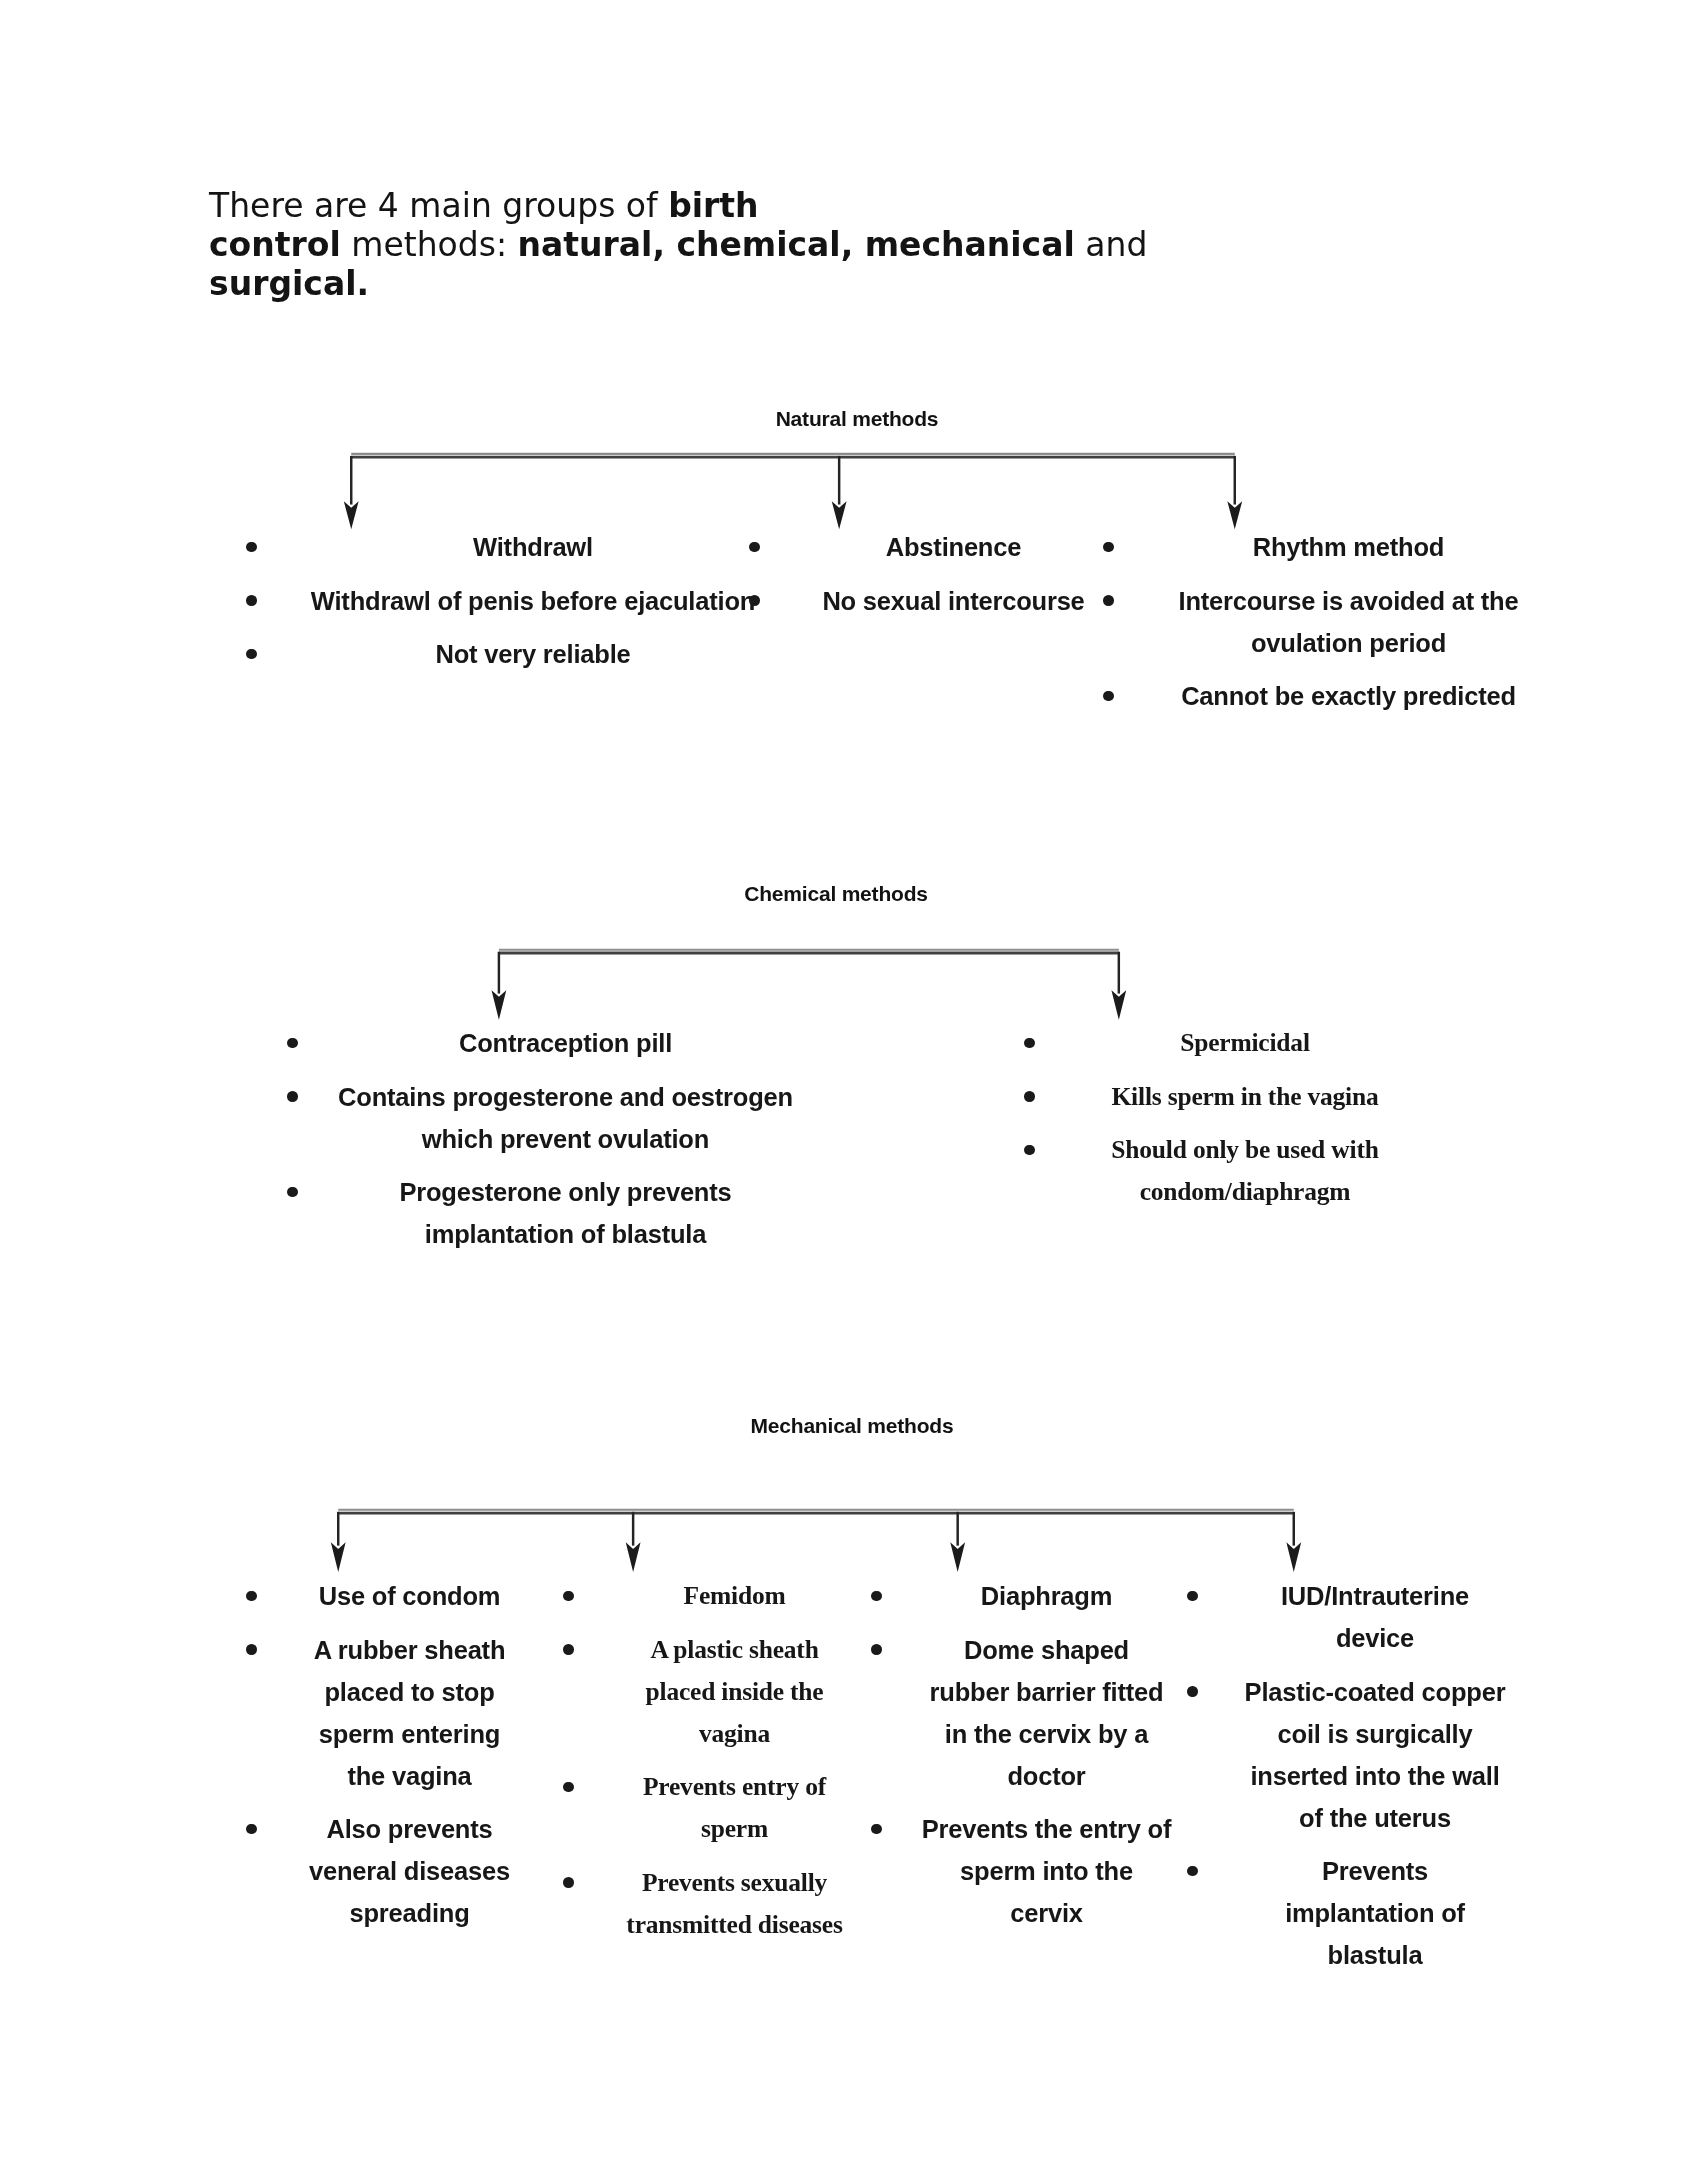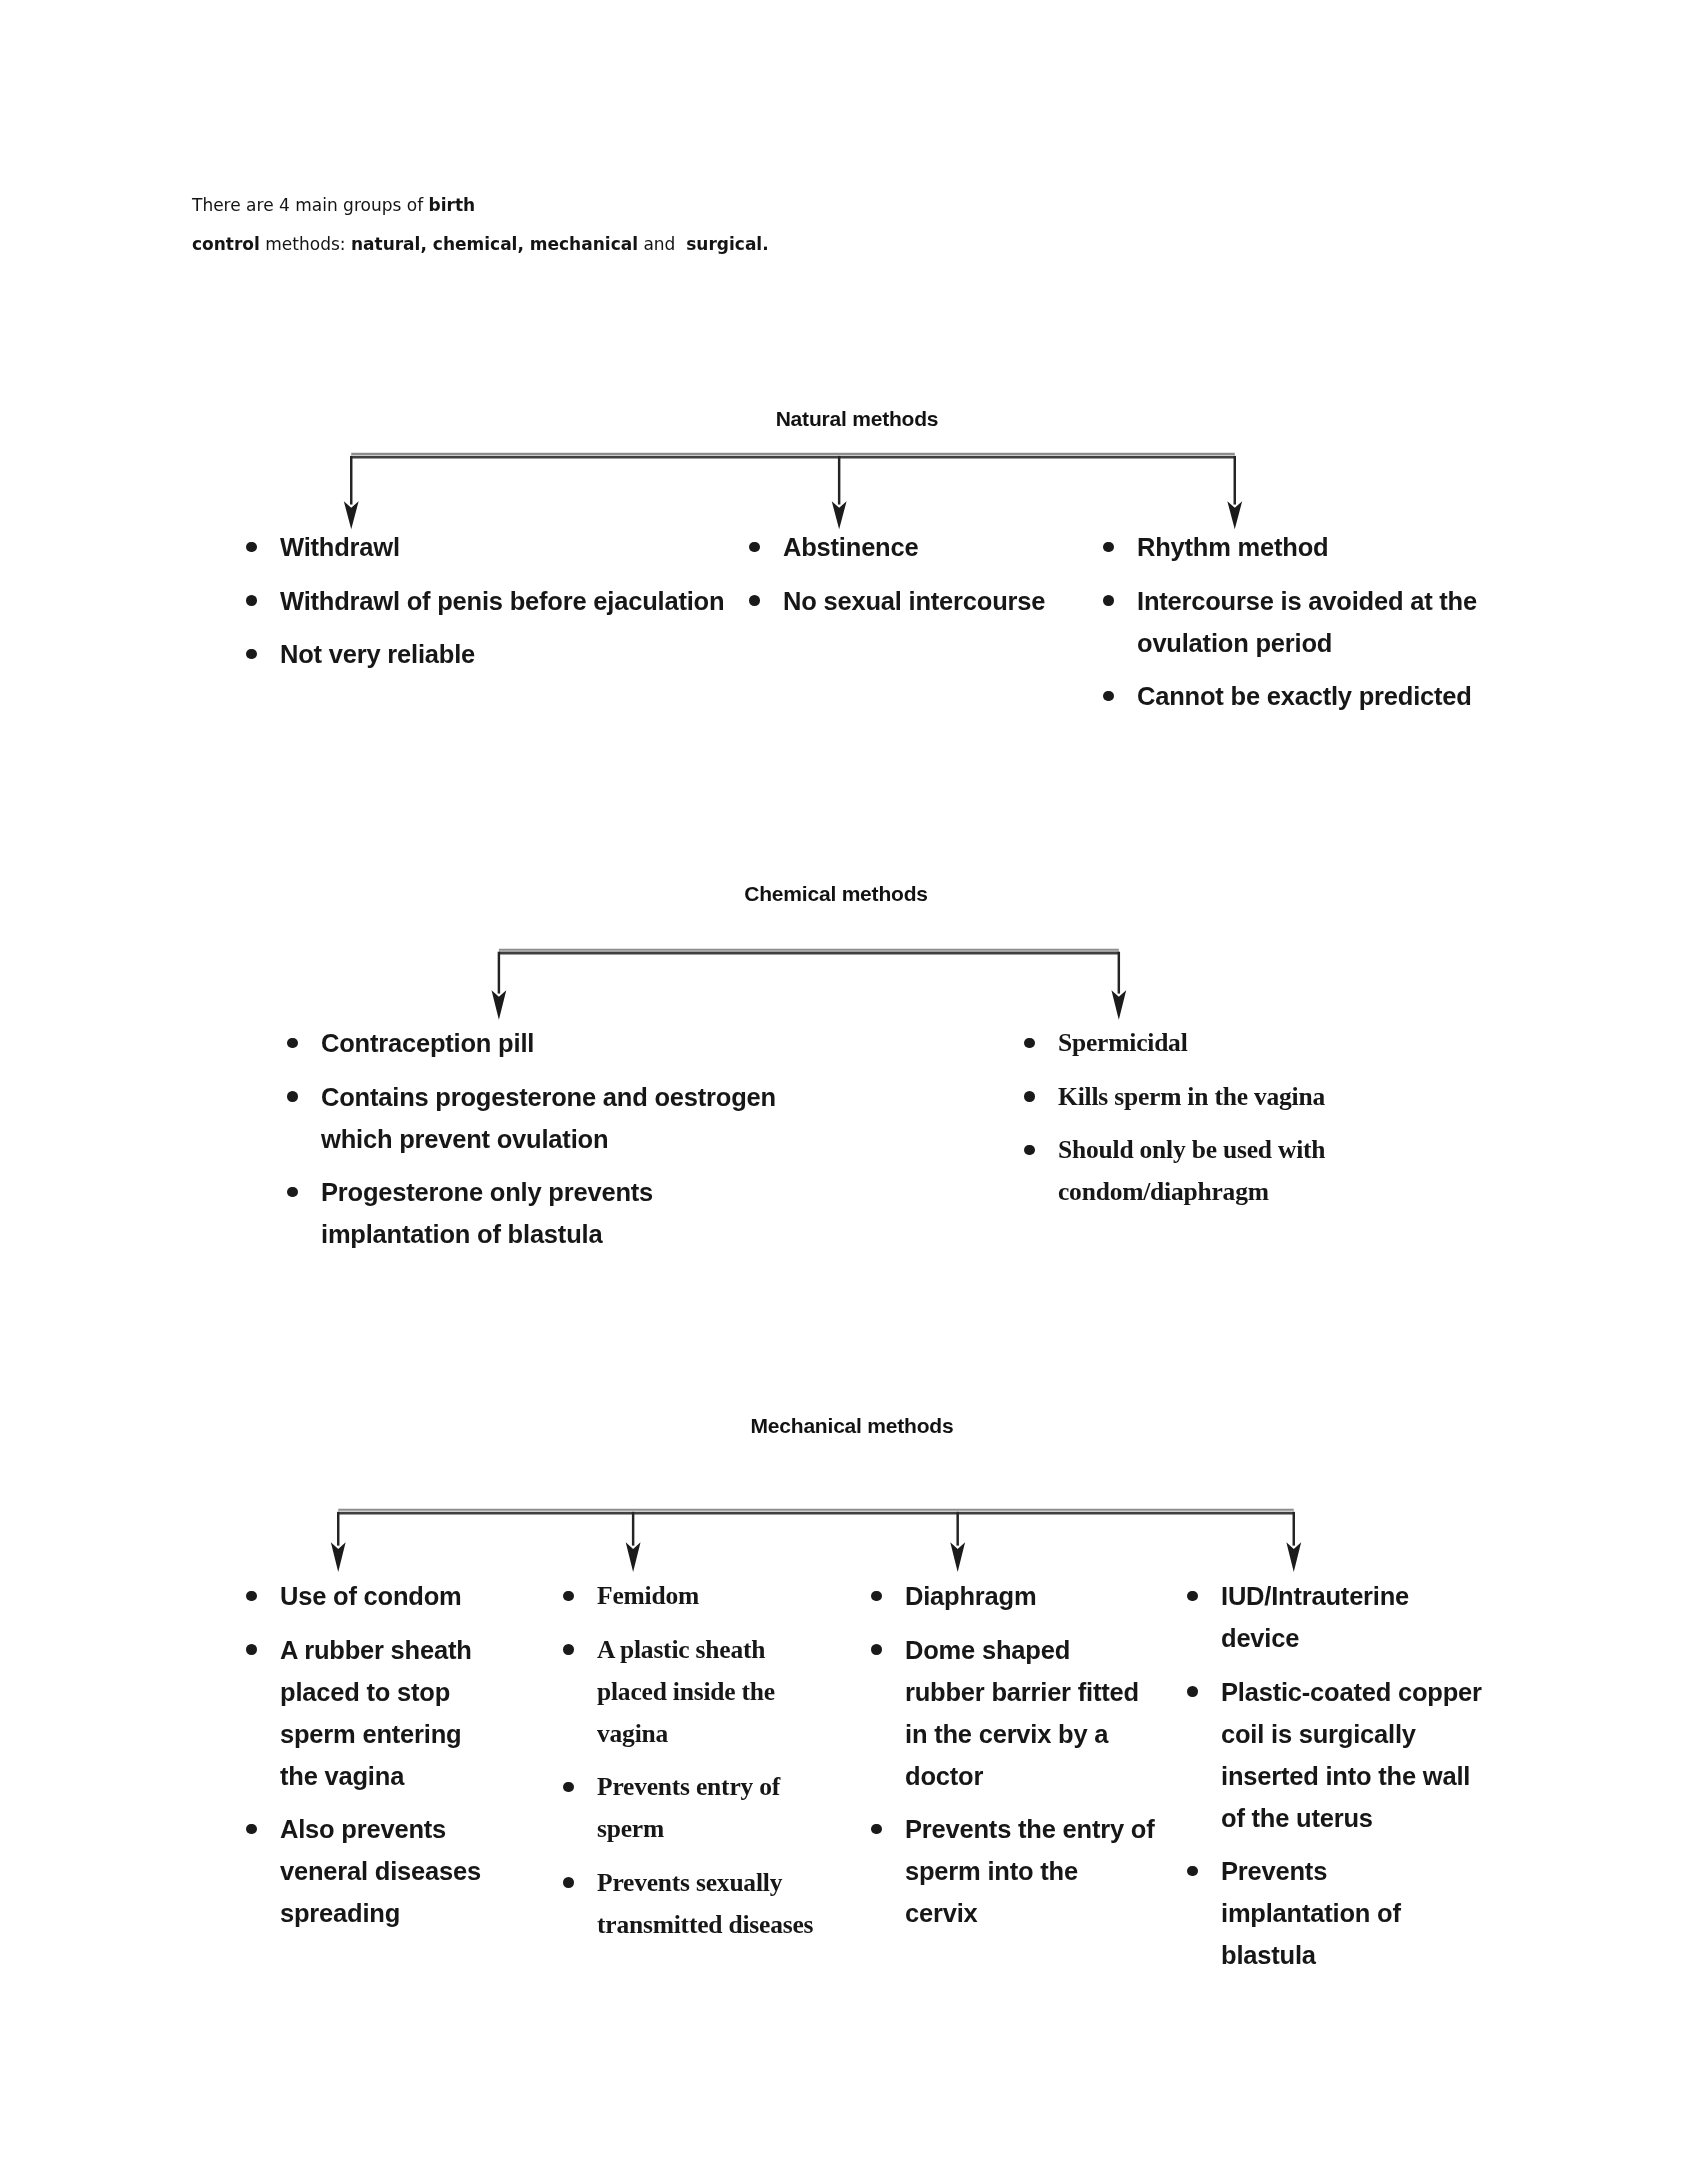--- a/index.html
+++ b/index.html
@@ -7,23 +7,23 @@
     position:relative;
     width:1687px;height:2183px;
     background:#ffffff;
     font-family:"Liberation Sans","DejaVu Sans",sans-serif;
     color:#161616;
     margin:0 auto;
     overflow:hidden;
   }
   
   .intro{
-    position:absolute;left:192px;top:186px;width:1088px;
+    position:absolute;left:209px;top:186px;width:1088px;
     font-family:"DejaVu Sans",sans-serif;
-    font-size:17px;line-height:39px;
+    font-size:33px;line-height:39px;
     color:#141414;
     white-space:pre-wrap;
     margin:0;
   }
   .intro b{font-weight:700;}
   
   .tree-title{
     position:absolute;
     transform:translateX(-50%);
     font-size:21px;font-weight:700;
@@ -44,20 +44,21 @@
   }
   ul.col li{
     position:relative;
     padding-left:38px;
     margin:0 0 11.5px 0;
     font-size:25.5px;font-weight:700;
     letter-spacing:-0.2px;
     line-height:42px;
     white-space:pre-line;
     color:#171717;
+    text-align:center;
   }
   ul.col li::before{
     content:"";
     position:absolute;left:4.1px;top:15.7px;
     width:10.7px;height:10.7px;border-radius:50%;
     background:#1a1a1a;
   }
 </style>
 </head>
 <body>

